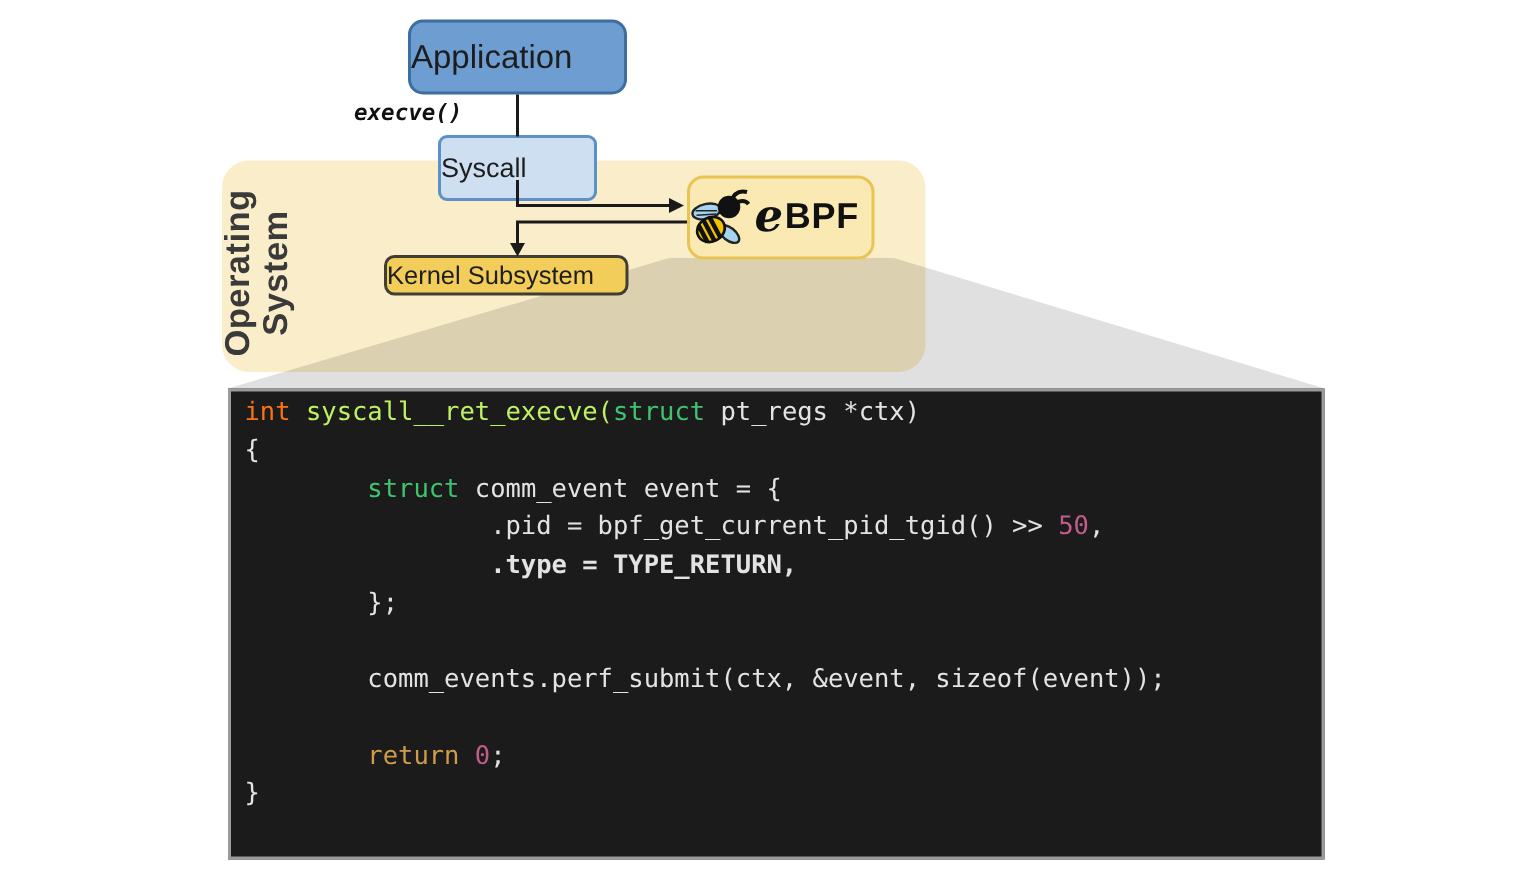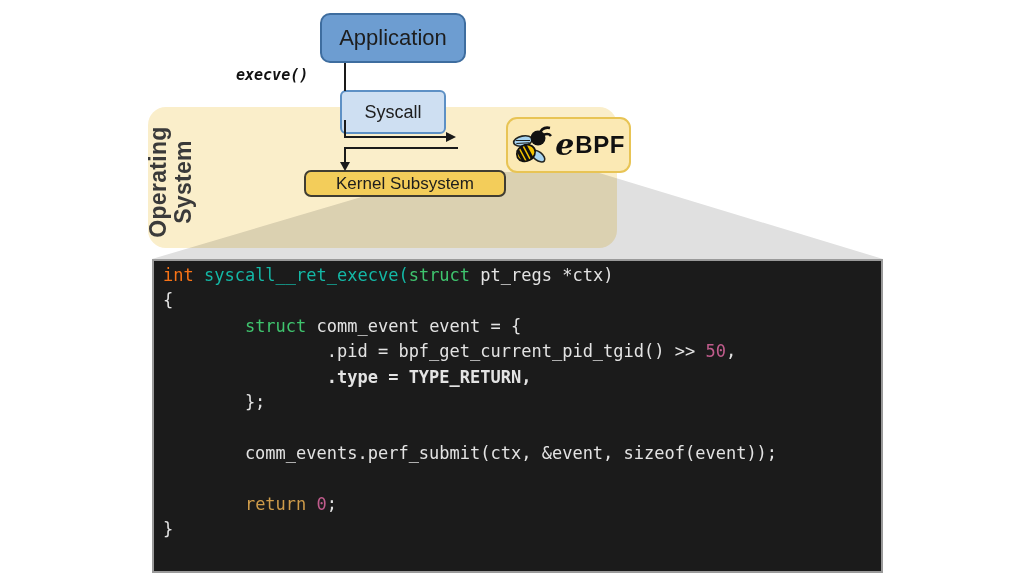--- a/index.html
+++ b/index.html
@@ -1,28 +1,28 @@
 <!DOCTYPE html>
 <html><head>
 <meta charset="utf-8">
 <style>
   html,body{margin:0;padding:0;background:#fff;}
   .canvas{position:relative;width:1024px;height:588px;background:#ffffff;overflow:hidden;
           font-family:"Liberation Sans",sans-serif;}
 
   
-  .box{position:absolute;box-sizing:border-box;display:flex;align-items:center;justify-content:center;
-       color:#1d1d1d;margin-left:48px;}
+  .box{position:absolute;box-sizing:border-box;display:flex;align-items:center;justify-content:flex-start;
+       color:#1d1d1d;}
   .app-box{left:272px;top:13px;width:146px;height:50px;background:#6d9dd1;border:2.5px solid #3e6d9f;
            border-radius:10px;font-size:22px;z-index:3;}
   .syscall-box{left:292px;top:90px;width:106px;height:44px;background:#cedff2;border:2px solid #5d90c5;
            border-radius:6px;font-size:18px;z-index:3;}
   .os-box{position:absolute;left:148px;top:107px;width:469px;height:141px;background:#faeeca;
           border-radius:18px;z-index:1;}
-  .kernel-box{left:256px;top:170px;width:202px;height:27px;background:#f3cd5a;border:2px solid #403d32;
+  .kernel-box{left:256px;top:170px;width:163px;height:27px;background:#f3cd5a;border:2px solid #403d32;
           border-radius:7px;font-size:17px;z-index:3;}
   .ebpf-box{left:458px;top:117px;width:125px;height:56px;background:#fbe9b4;border:2px solid #e8c455;
           border-radius:11px;z-index:3;gap:1px;}
   .ebpf-e{font-family:"DejaVu Serif",serif;font-style:italic;font-size:30px;font-weight:600;
           color:#111;margin-left:2px;line-height:1;}
   .ebpf-bpf{font-family:"Liberation Sans",sans-serif;font-weight:900;font-size:24px;color:#111;
           letter-spacing:0.5px;line-height:1;}
 
   .os-label{position:absolute;left:96px;top:156px;width:150px;height:52px;z-index:3;
             transform:rotate(-90deg);display:flex;flex-direction:column;align-items:center;
@@ -97,21 +97,21 @@
 
     <path d="M345,120 L345,137 L446,137" stroke="#1a1a1a" stroke-width="2" fill="none"></path>
     <polygon points="446,132 446,142 456,137" fill="#1a1a1a"></polygon>
 
     <path d="M458,148 L345,148 L345,162" stroke="#1a1a1a" stroke-width="2" fill="none"></path>
     <polygon points="340,162 350,162 345,171" fill="#1a1a1a"></polygon>
   </svg>
 
   <div class="code-block">
     <div>
-        <div class="code-line"><span style="color: #f97316;">int</span><span style="color: #14b8a6; margin-top: 31px;"> syscall__ret_execve(</span><span style="color: rgb(63, 196, 110);">struct</span><span style="color: rgb(227, 227, 227);"> pt_regs *ctx)</span></div>
+        <div class="code-line"><span style="color: #f97316;">int</span><span style="color: #bef264; margin-top: 31px;"> syscall__ret_execve(</span><span style="color: rgb(63, 196, 110);">struct</span><span style="color: rgb(227, 227, 227);"> pt_regs *ctx)</span></div>
         <div class="code-line"><span style="color: rgb(227, 227, 227);">{</span></div>
         <div class="code-line"><span style="color: rgb(227, 227, 227);">        </span><span style="color: rgb(63, 196, 110);">struct</span><span style="color: rgb(227, 227, 227);"> comm_event event = {</span></div>
         <div class="code-line"><span style="color: rgb(227, 227, 227); margin-top: 47px;">                .pid = bpf_get_current_pid_tgid() &gt;&gt; </span><span style="color: rgb(192, 92, 140);">50</span><span style="color: rgb(227, 227, 227);">,</span></div>
         <div class="code-line"><span style="color: rgb(227, 227, 227); font-weight: bold;">                .type = TYPE_RETURN,</span></div>
         <div class="code-line"><span style="color: rgb(227, 227, 227);">        };</span></div>
         <div class="code-line"><span style="color: rgb(227, 227, 227);"></span></div>
         <div class="code-line"><span style="color: rgb(227, 227, 227);">        comm_events.perf_submit(ctx, &amp;event, sizeof(event));</span></div>
         <div class="code-line"><span style="color: rgb(227, 227, 227);"></span></div>
         <div class="code-line"><span style="color: rgb(227, 227, 227);">        </span><span style="color: rgb(207, 156, 74);">return</span><span style="color: rgb(227, 227, 227);"> </span><span style="color: rgb(192, 92, 140);">0</span><span style="color: rgb(227, 227, 227);">;</span></div>
         <div class="code-line"><span style="color: rgb(227, 227, 227);">}</span></div>

